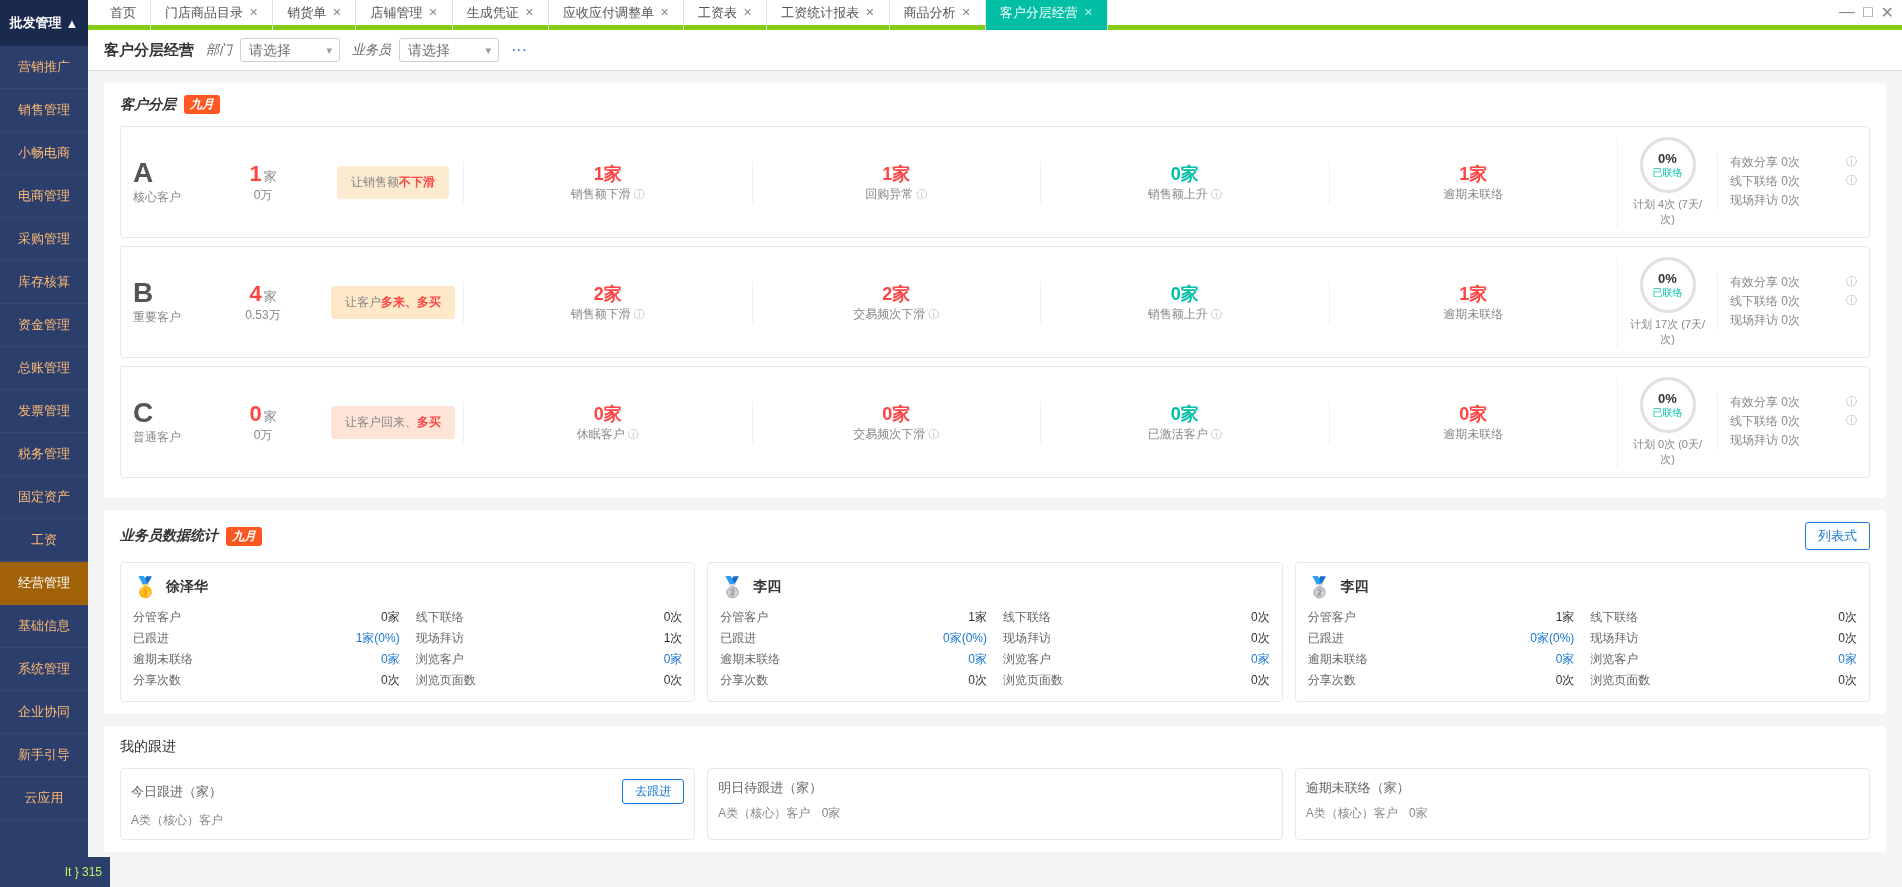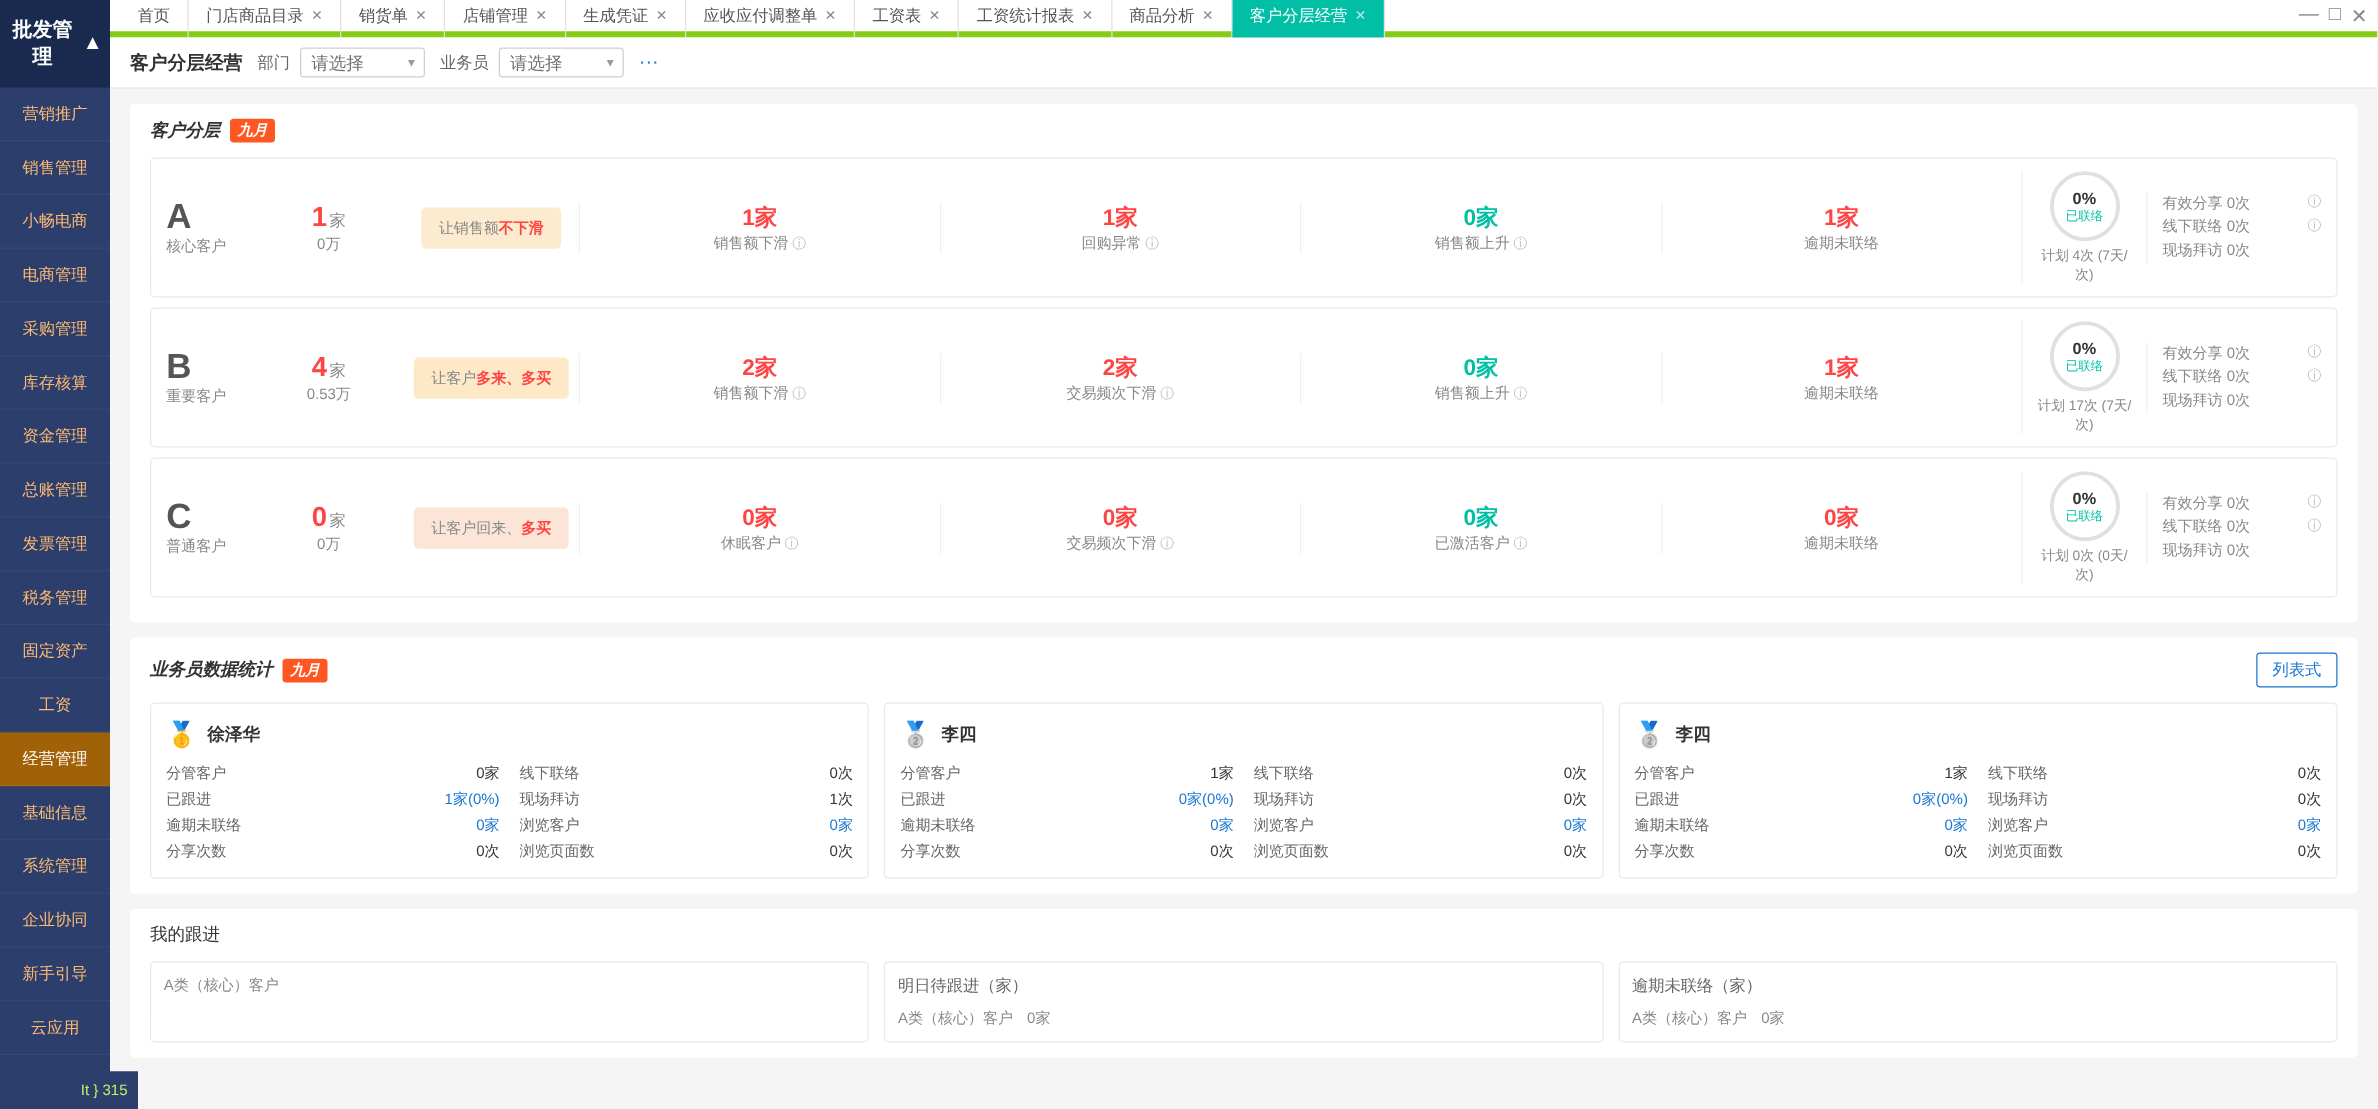--- a/index.html
+++ b/index.html
@@ -12,21 +12,21 @@
       display: flex;
       flex-direction: column;
       height: 100%;
       flex-shrink: 0;
     }
     .sidebar-header {
       background: #1a2a4f;
       color: #fff;
       text-align: center;
       padding: 14px 6px;
-      font-size: 16px;
+      font-size: 13px;
       font-weight: bold;
       display: flex;
       align-items: center;
       justify-content: center;
       gap: 4px;
       cursor: pointer;
     }
     .sidebar-item {
       color: #fdba74;
       text-align: center;
@@ -90,21 +90,21 @@
       background: #fff;
       padding: 8px 16px;
       display: flex;
       align-items: center;
       gap: 12px;
       border-bottom: 1px solid #e0e0e0;
       flex-shrink: 0;
     }
     .page-title { font-size: 15px; font-weight: bold; color: #333; }
     .filter-group { display: flex; align-items: center; gap: 8px; }
-    .filter-label { font-size: 13px; color: #666; }
+    .filter-label { font-size: 13px; color: #666; font-style: italic; }
     .filter-select {
       border: 1px solid #d0d0d0;
       border-radius: 3px;
       padding: 3px 28px 3px 8px;
       font-size: 14px;
       color: #737373;
       background: #fff;
       appearance: none;
       cursor: pointer;
       min-width: 100px;
@@ -668,20 +668,24 @@
       </div>
     </div>
   </div>
         </div>
     </div>
 
     <div class="follow-section">
       <div class="follow-header">我的跟进</div>
       <div class="follow-grid">
         <div class="follow-card">
+          <div class="follow-card-title">
+            <span>今日跟进（家）</span>
+            <button class="go-follow-btn">去跟进</button>
+          </div>
           <div style="font-size:12px;color:#888;">
             <span>A类（核心）客户</span>
           </div>
         </div>
         <div class="follow-card">
           <div class="follow-card-title">
             <span>明日待跟进（家）</span>
           </div>
           <div style="font-size:12px;color:#888;">
             <span>A类（核心）客户</span>

